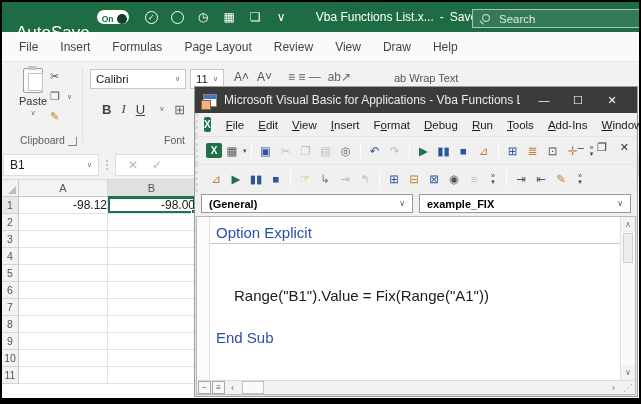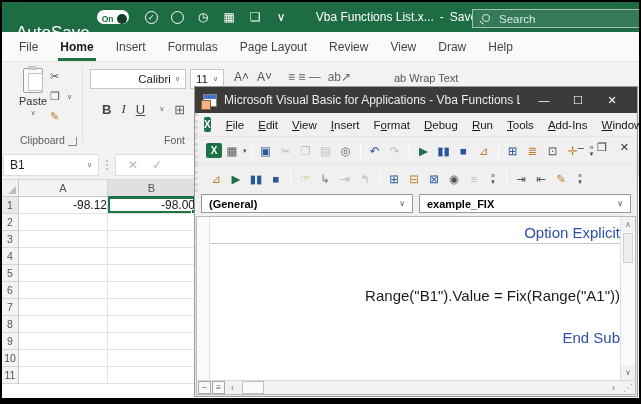--- a/index.html
+++ b/index.html
@@ -40,21 +40,21 @@
   .paste{position:absolute;left:10px;top:6px;width:42px;height:62px;display:flex;flex-direction:column;align-items:center;gap:2px;}
   .clip{width:20px;height:25px;border:1.5px solid #9E9C9A;border-radius:2px;background:#FBFBFB;position:relative;}
   .clip:before{content:"";position:absolute;top:-3px;left:4px;width:9px;height:4px;background:#C8C6C4;border-radius:1px;}
   .clip:after{content:"";position:absolute;top:4px;left:4px;width:13px;height:16px;background:#fff;border:1px solid #C4C2C0;}
   .paste .plabel{font-size:11px;color:#333;}
   .paste .pchev{font-size:7px;color:#666;}
   .smallcol{position:absolute;left:48px;top:8px;display:flex;flex-direction:column;gap:7px;font-size:11px;}
   .smallcol .sbtn{display:flex;align-items:center;gap:3px;color:#555;}
   .vsep{position:absolute;top:6px;bottom:8px;width:1px;background:#E1DFDD;}
   .combo{background:#fff;border:1px solid #C8C6C4;display:flex;align-items:center;justify-content:space-between;padding:0 5px;color:#222;}
-  .fontname{position:absolute;left:88px;top:7px;width:96px;height:20px;font-size:11.5px;justify-content:flex-end;}
+  .fontname{position:absolute;left:88px;top:7px;width:96px;height:20px;font-size:11.5px;}
   .fontsize{position:absolute;left:188px;top:7px;width:34px;height:20px;font-size:11.5px;}
   .cchev{font-size:7px;color:#666;margin-left:4px;}
   .fontrow2{position:absolute;left:100px;top:39px;display:flex;align-items:center;gap:10px;font-size:13px;color:#444;}
   .fb{font-weight:700;} .fi{font-style:italic;font-family:"Liberation Serif",serif;} .fu{text-decoration:underline;}
   .grow-a{position:absolute;left:232px;top:8px;display:flex;gap:8px;font-size:12px;color:#555;}
   .aligns{position:absolute;left:286px;top:8px;display:flex;gap:7px;font-size:12px;color:#666;}
   .wrap{position:absolute;left:392px;top:10px;font-size:11px;color:#555;white-space:nowrap;}
   .numbox{position:absolute;left:528px;top:8px;width:104px;height:20px;font-size:11px;color:#555;}
 
   
@@ -97,21 +97,21 @@
   .tbchev{display:flex;flex-direction:column;align-items:center;justify-content:center;width:14px;font-size:7px;color:#444;line-height:6px;margin:0 2px;}
   .xlbtn{background:var(--runred);color:#fff !important;font-size:10px;font-weight:700;width:16px;height:15px;border-radius:2px;display:flex;align-items:center;justify-content:center;}
   .dd{font-size:7px;color:#555;margin-left:1px;}
   .mdictrl{position:absolute;right:8px;top:4px;display:flex;gap:13px;font-size:11px;color:#333;}
   .vcombos{height:24px;display:flex;gap:6px;padding:2px 6px;flex:0 0 auto;background:var(--chrome);}
   .vcombo{flex:1;background:#fff;border:1px solid #999;height:19px;display:flex;align-items:center;justify-content:space-between;padding:0 7px;font-size:11px;font-weight:700;color:#000;}
   .vcombo .cv{font-size:8px;color:#555;font-weight:400;}
   .vcode{flex:1;display:flex;background:#fff;border:1px solid #B9B9B9;border-bottom:none;margin:0 1px;overflow:hidden;}
   .vmargin{width:13px;background:#FBFBFB;border-right:1px solid #E3E3E3;flex:0 0 auto;}
   .vlines{flex:1;padding-top:5px;font-size:15px;color:#1C1C1C;overflow:hidden;}
-  .cl{height:21px;line-height:21px;white-space:pre;text-align:right;}
+  .cl{height:21px;line-height:21px;white-space:pre;}
   .cl.sep{border-top:1px solid #C9C9C9;}
   .kw{color:var(--kw);}
   .vscroll{width:15px;background:#FAFAFA;border-left:1px solid #E0E0E0;display:flex;flex-direction:column;flex:0 0 auto;}
   .sarr{height:15px;display:flex;align-items:center;justify-content:center;font-size:8px;color:#777;background:#F2F2F2;}
   .sthumb{height:30px;margin:1px 2px;background:#EDEDED;border:1px solid #CFCFCF;}
   .strack{flex:1;}
   .vhscroll{height:15px;display:flex;align-items:center;background:#F2F2F2;border:1px solid #B9B9B9;border-top:1px solid #D9D9D9;margin:0 1px 1px 1px;flex:0 0 auto;}
   .mbtn{width:13px;height:13px;border:1px solid #A9A9A9;background:#F7F7F7;font-size:8px;color:#555;display:flex;align-items:center;justify-content:center;margin-left:1px;}
   .harr{width:15px;height:13px;display:flex;align-items:center;justify-content:center;font-size:9px;color:#555;}
   .htrack{flex:1;height:13px;position:relative;}
@@ -149,21 +149,20 @@
         <span class="tchev">∨</span>
       </div>
       <div class="searchbox">
         <span class="mag"></span>
         <span>Search</span>
       </div>
     </div>
 
     <div class="xl-tabs" id="xl-tabs">
         <span class="tab">File</span>
-        <span class="tab active">Home</span>
         <span class="tab">Insert</span>
         <span class="tab">Formulas</span>
         <span class="tab">Page Layout</span>
         <span class="tab">Review</span>
         <span class="tab">View</span>
         <span class="tab">Draw</span>
         <span class="tab">Help</span>
       </div>
 
     <div class="ribbon">

